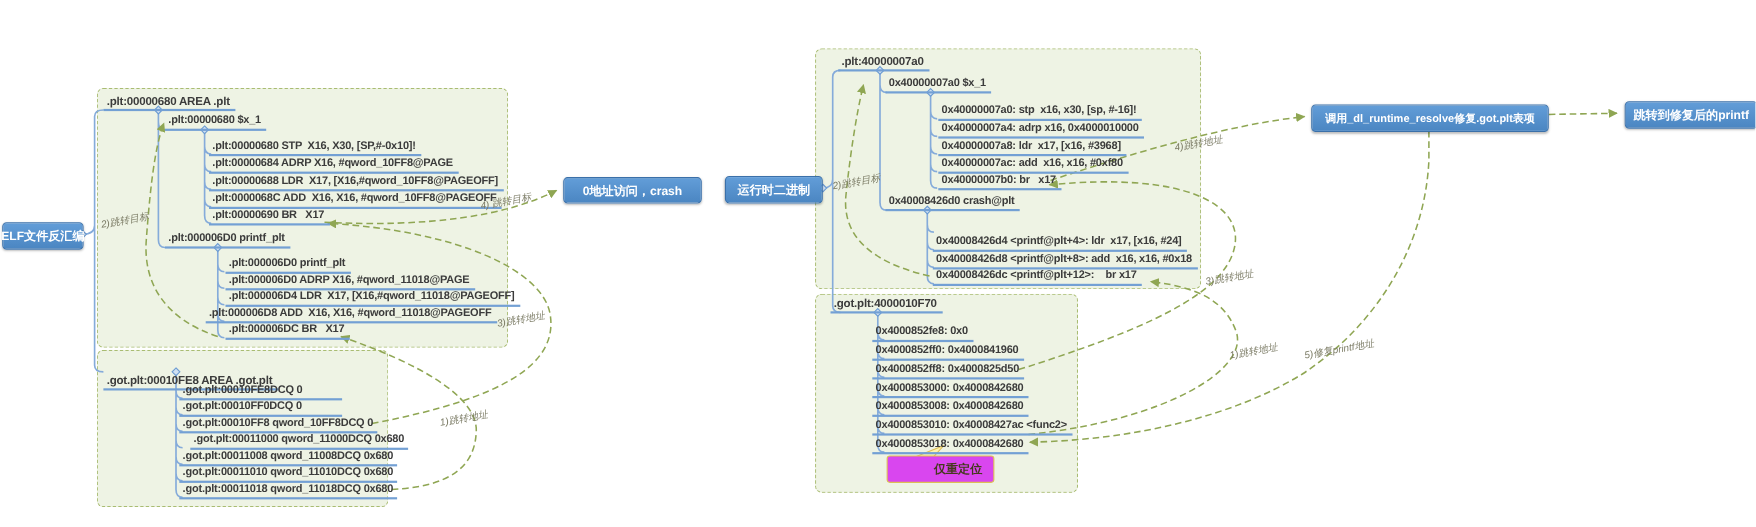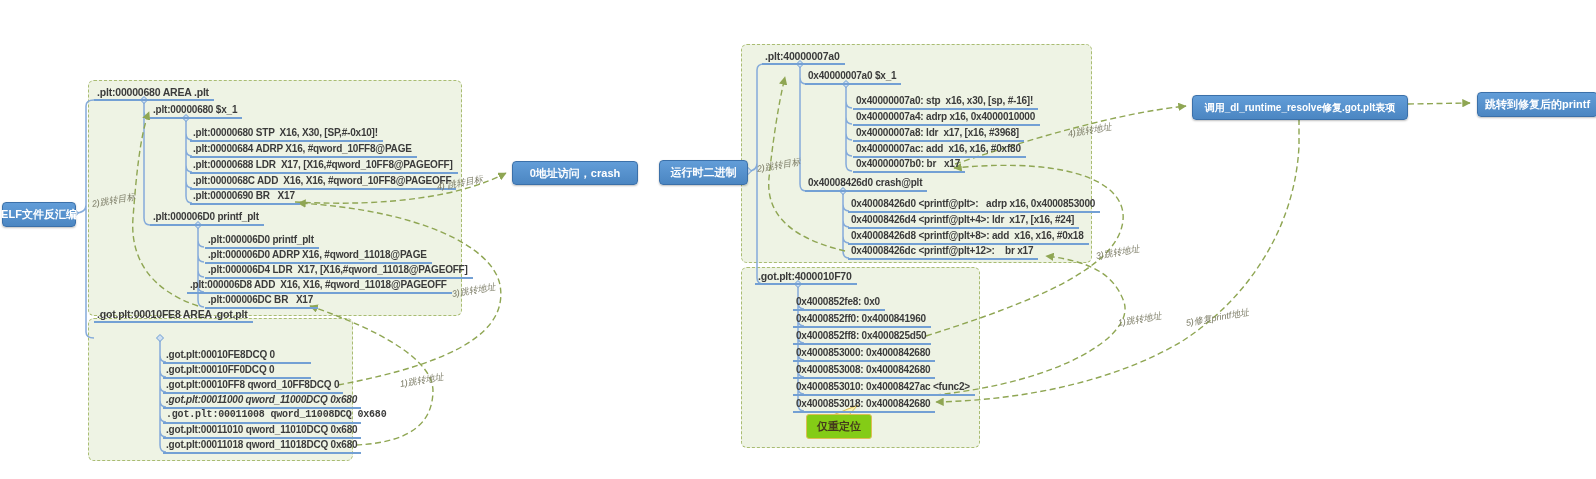--- a/index.html
+++ b/index.html
@@ -8,22 +8,22 @@
   .cluster{position:absolute;background:#eef3e4;border:1px dashed #a9bc72;border-radius:6px;}
   .hdr,.node,.row{position:absolute;font-size:10px;font-weight:700;color:#3b3b3b;line-height:12px;
           white-space:pre;border-bottom:2px solid #73a0d4;padding:0 5px 1px 3px;letter-spacing:-0.2px;}
   .hdr{font-size:10.5px;}
   .gotrow{display:flex;justify-content:flex-start;}
   .bluebox{position:absolute;display:flex;align-items:center;justify-content:center;
           background:linear-gradient(#629dd8,#4b86c2);border:1px solid #3b70a9;border-radius:4px;
           color:#fff;font-weight:700;font-size:11px;white-space:nowrap;box-shadow:0 1px 2px rgba(0,0,0,.25);}
   .alabel{position:absolute;font-size:9px;font-style:italic;color:#7c7c66;white-space:nowrap;
           transform:rotate(-10deg);transform-origin:left center;}
-  .callout{position:absolute;background:#84cc16;border:1.5px solid #ddbe55;border-radius:3px;
-          font-size:11px;font-weight:700;color:#44391c;display:flex;align-items:center;justify-content:center;}
+  .callout{position:absolute;background:#d946ef;border:1.5px solid #ddbe55;border-radius:3px;
+          font-size:11px;font-weight:700;color:#44391c;display:flex;align-items:center;justify-content:center;padding-left:32px;}
   svg.overlay{position:absolute;left:0;top:0;pointer-events:none;}
   .dash{fill:none;stroke:#8fa653;stroke-width:1.4;stroke-dasharray:6 3.5;}
   .bracket{fill:none;stroke:#85abda;stroke-width:1.5;}
   .diamond{fill:#cfe0f2;stroke:#6b9bd2;stroke-width:1;}
 </style>
 </head>
 <body>
 
 <div class="canvas">
 
@@ -89,52 +89,51 @@
   <div class="row" style="left:190px;top:159px;">.plt:00000688 LDR  X17, [X16,#qword_10FF8@PAGEOFF]</div>
   <div class="row" style="left:190px;top:175px;">.plt:0000068C ADD  X16, X16, #qword_10FF8@PAGEOFF</div>
   <div class="row" style="left:190px;top:190px;">.plt:00000690 BR   X17</div>
   <div class="node" style="left:150px;top:211px;">.plt:000006D0 printf_plt</div>
   <div class="row" style="left:205px;top:234px;">.plt:000006D0 printf_plt</div>
   <div class="row" style="left:205px;top:249px;">.plt:000006D0 ADRP X16, #qword_11018@PAGE</div>
   <div class="row" style="left:205px;top:264px;">.plt:000006D4 LDR  X17, [X16,#qword_11018@PAGEOFF]</div>
   <div class="row" style="left:187px;top:279px;">.plt:000006D8 ADD  X16, X16, #qword_11018@PAGEOFF</div>
   <div class="row" style="left:205px;top:294px;">.plt:000006DC BR   X17</div>
 
-  <div class="hdr" style="left:94px;top:308px;">.got.plt:00010FE8 AREA .got.plt</div>
+  <div class="hdr" style="left:94px;top:340px;">.got.plt:00010FE8 AREA .got.plt</div>
   <div class="row gotrow" style="left:163px;top:349px;width:140px;">
     <span>.got.plt:00010FE8</span><span>DCQ 0</span>
   </div>
   <div class="row gotrow" style="left:163px;top:364px;width:140px;">
     <span>.got.plt:00010FF0</span><span>DCQ 0</span>
   </div>
   <div class="row gotrow" style="left:163px;top:379px;width:172px;">
     <span>.got.plt:00010FF8 qword_10FF8</span><span>DCQ 0</span>
   </div>
-  <div class="row gotrow" style="left:163px;top:394px;width:190px;font-style:italic;">
+  <div class="row gotrow" style="left:173px;top:394px;width:190px;">
     <span>.got.plt:00011000 qword_11000</span><span>DCQ 0x680</span>
   </div>
-  <div class="row gotrow" style="left:163px;top:409px;width:190px;font-family:Liberation Mono, monospace;">
+  <div class="row gotrow" style="left:163px;top:409px;width:190px;">
     <span>.got.plt:00011008 qword_11008</span><span>DCQ 0x680</span>
   </div>
   <div class="row gotrow" style="left:163px;top:424px;width:190px;">
     <span>.got.plt:00011010 qword_11010</span><span>DCQ 0x680</span>
   </div>
   <div class="row gotrow" style="left:163px;top:439px;width:190px;">
     <span>.got.plt:00011018 qword_11018</span><span>DCQ 0x680</span>
   </div>
 
   <div class="hdr" style="left:762px;top:50px;">.plt:40000007a0</div>
   <div class="node" style="left:805px;top:70px;">0x40000007a0 $x_1</div>
   <div class="row" style="left:853px;top:95px;">0x40000007a0: stp  x16, x30, [sp, #-16]!</div>
   <div class="row" style="left:853px;top:111px;">0x40000007a4: adrp x16, 0x4000010000</div>
   <div class="row" style="left:853px;top:127px;">0x40000007a8: ldr  x17, [x16, #3968]</div>
   <div class="row" style="left:853px;top:143px;">0x40000007ac: add  x16, x16, #0xf80</div>
   <div class="row" style="left:853px;top:158px;">0x40000007b0: br   x17</div>
   <div class="node" style="left:805px;top:177px;">0x40008426d0 crash@plt</div>
-  <div class="row" style="left:848px;top:198px;">0x40008426d0 &lt;printf@plt&gt;:   adrp x16, 0x4000853000</div>
   <div class="row" style="left:848px;top:214px;">0x40008426d4 &lt;printf@plt+4&gt;: ldr  x17, [x16, #24]</div>
   <div class="row" style="left:848px;top:230px;">0x40008426d8 &lt;printf@plt+8&gt;: add  x16, x16, #0x18</div>
   <div class="row" style="left:848px;top:245px;">0x40008426dc &lt;printf@plt+12&gt;:    br x17</div>
 
   <div class="hdr" style="left:755px;top:270px;">.got.plt:4000010F70</div>
   <div class="row" style="left:793px;top:296px;">0x4000852fe8: 0x0</div>
   <div class="row" style="left:793px;top:313px;">0x4000852ff0: 0x4000841960</div>
   <div class="row" style="left:793px;top:330px;">0x4000852ff8: 0x4000825d50</div>
   <div class="row" style="left:793px;top:347px;">0x4000853000: 0x4000842680</div>
   <div class="row" style="left:793px;top:364px;">0x4000853008: 0x4000842680</div>

